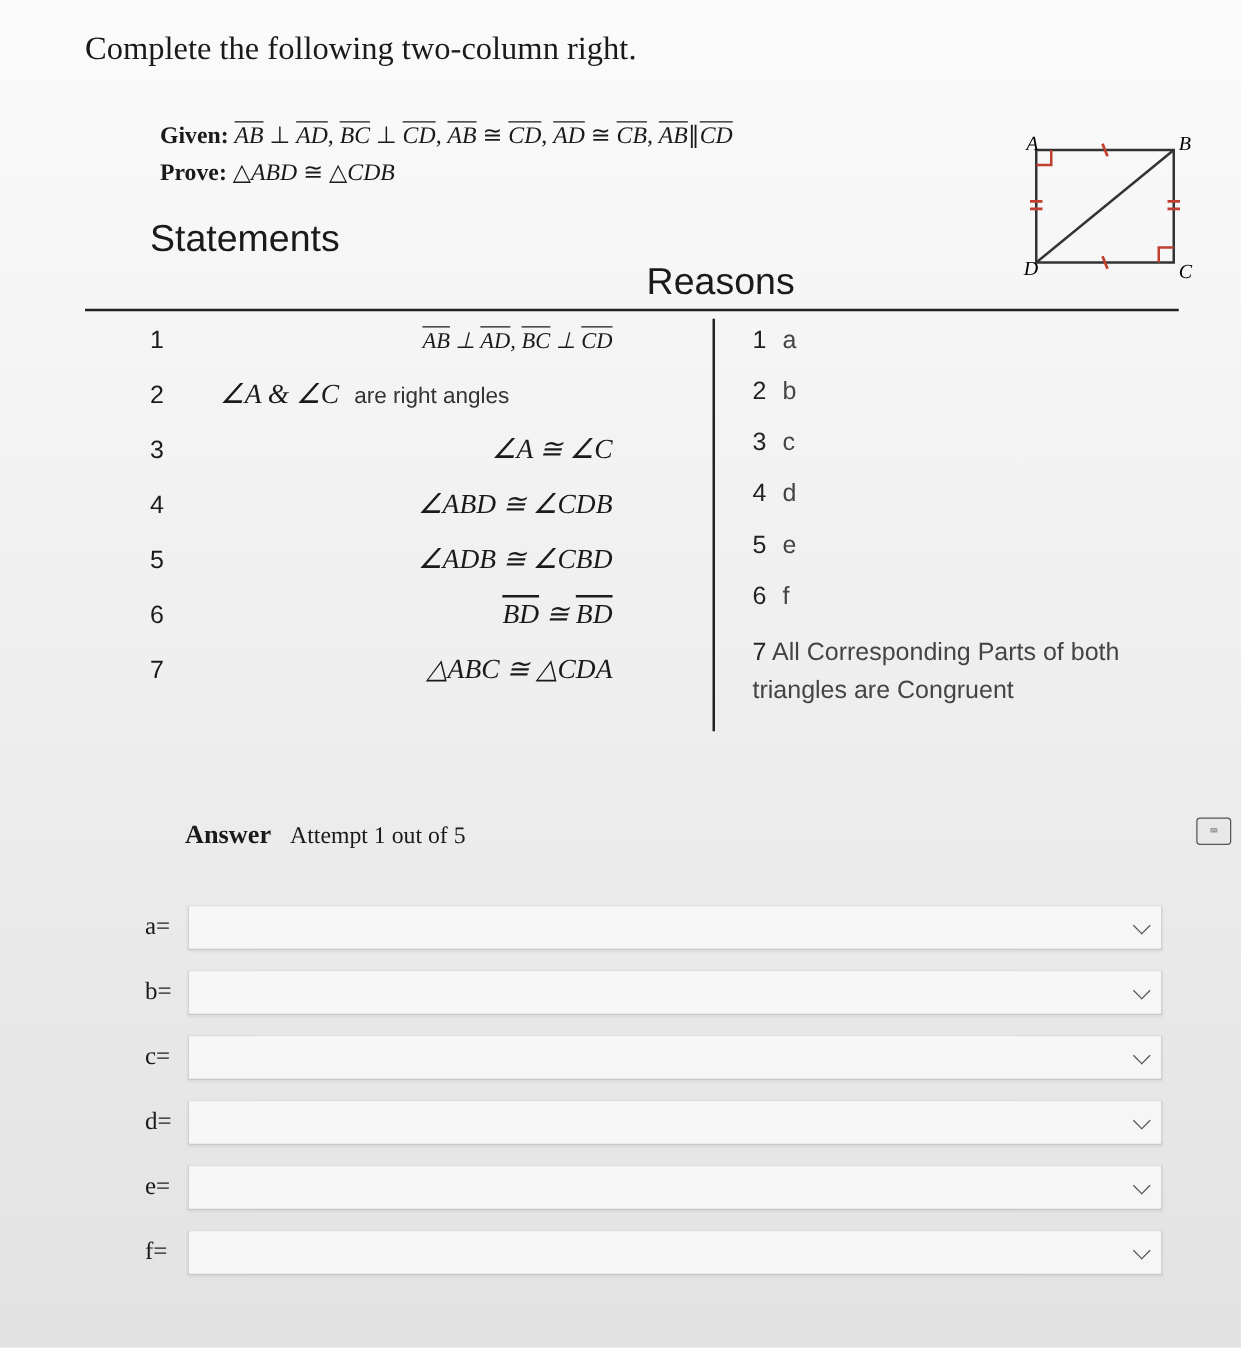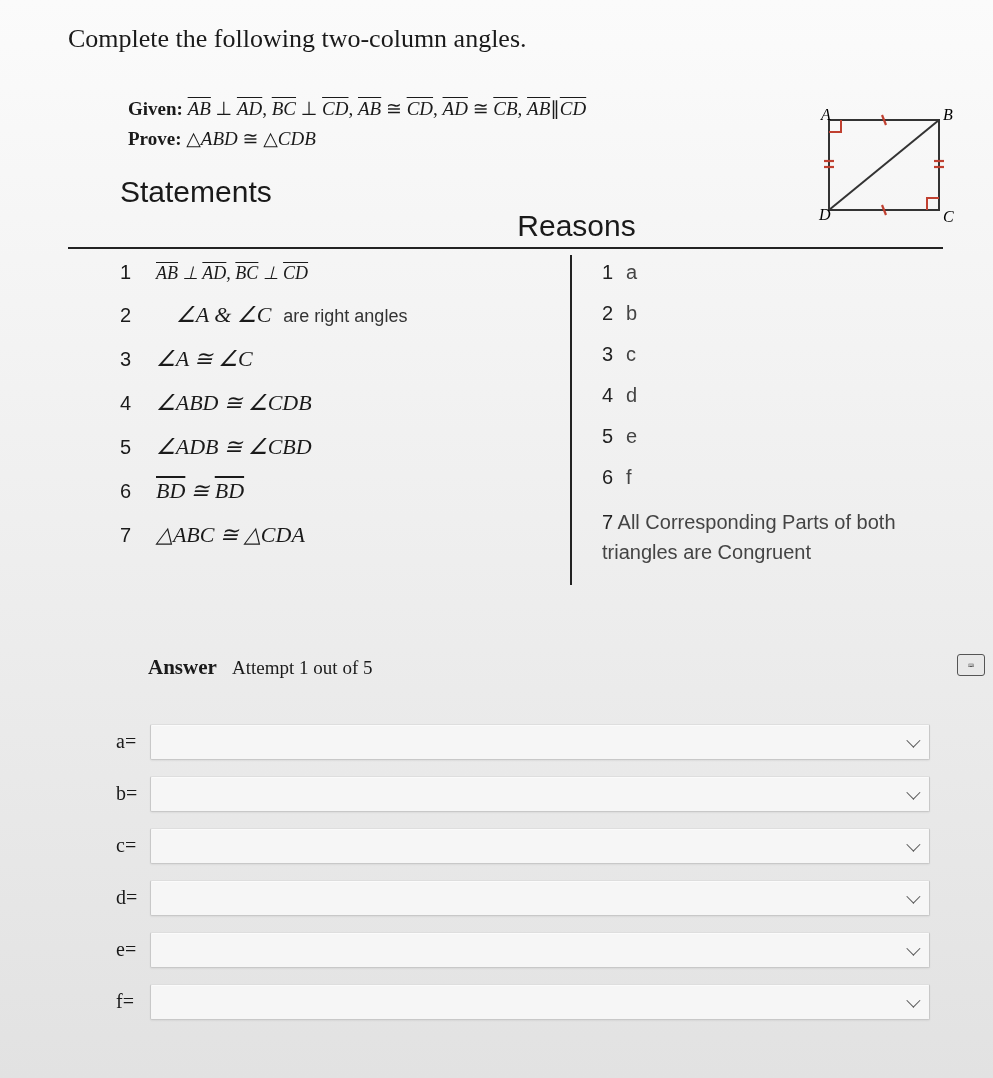--- a/index.html
+++ b/index.html
@@ -84,21 +84,21 @@
   }
   .row-s .num {
     width: 36px;
     font-family: Arial, Helvetica, sans-serif;
     font-size: 20px;
   }
   .row-s .expr {
     font-family: 'Times New Roman', serif;
     font-style: italic;
     font-size: 22px;
-    text-align: left;
+    text-align: right;
     flex: 1;
     padding-right: 80px;
   }
   .row-s .expr-sm { font-size: 18px; }
   .row-s .note {
     font-family: Arial, Helvetica, sans-serif;
     font-style: normal;
     font-size: 18px;
     color: #333;
     margin-left: 12px;
@@ -166,21 +166,21 @@
     background: #e8e8e8;
     display:flex; align-items:center; justify-content:center;
     font-size:10px; color:#555; font-family: monospace;
   }
 </style>
 </head>
 <body>
 
 <div class="page">
 
-  <div class="title">Complete the following two-column angles.</div>
+  <div class="title">Complete the following two-column right.</div>
 
   <div class="given-block">
     <div>
       <span class="bold">Given:</span>
       <span>
         <span class="ovl"><i>AB</i></span> ⊥ <span class="ovl"><i>AD</i></span>,
         <span class="ovl"><i>BC</i></span> ⊥ <span class="ovl"><i>CD</i></span>,
         <span class="ovl"><i>AB</i></span> ≅ <span class="ovl"><i>CD</i></span>,
         <span class="ovl"><i>AD</i></span> ≅ <span class="ovl"><i>CB</i></span>,
         <span class="ovl"><i>AB</i></span>∥<span class="ovl"><i>CD</i></span>

